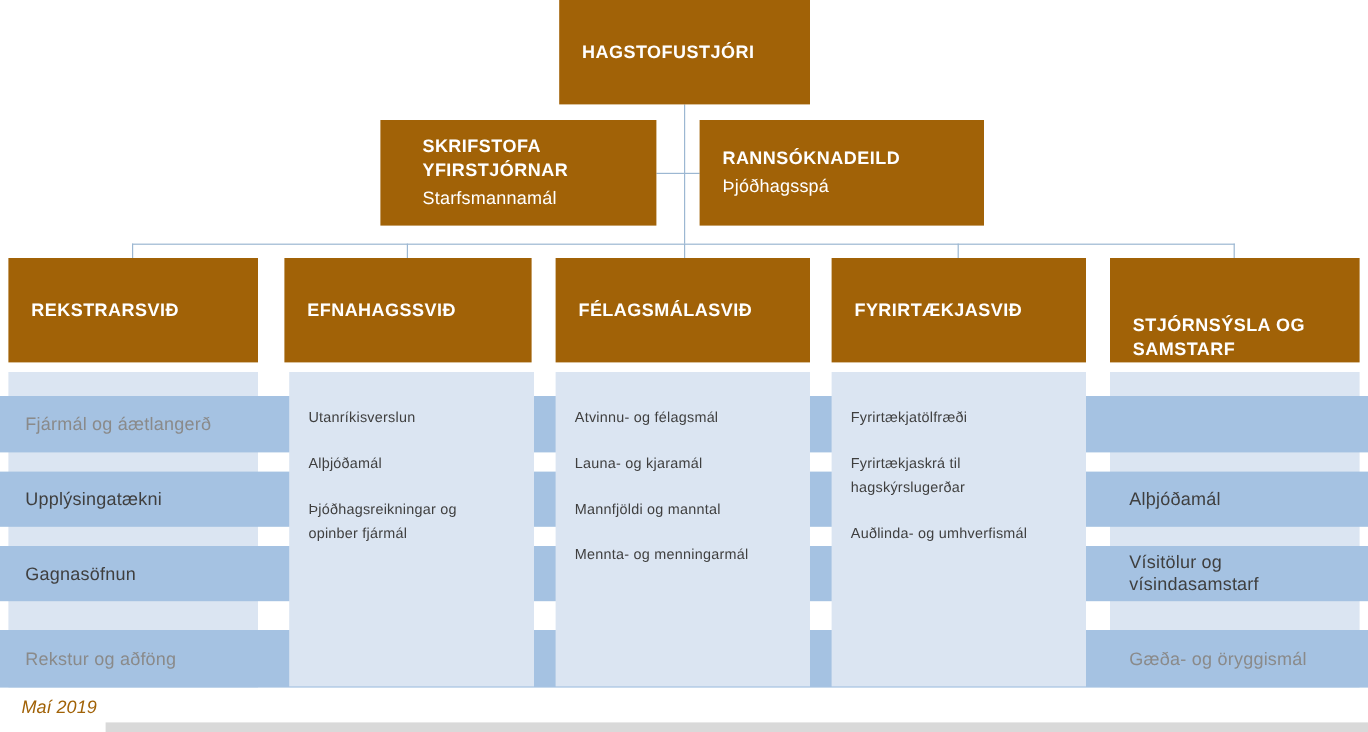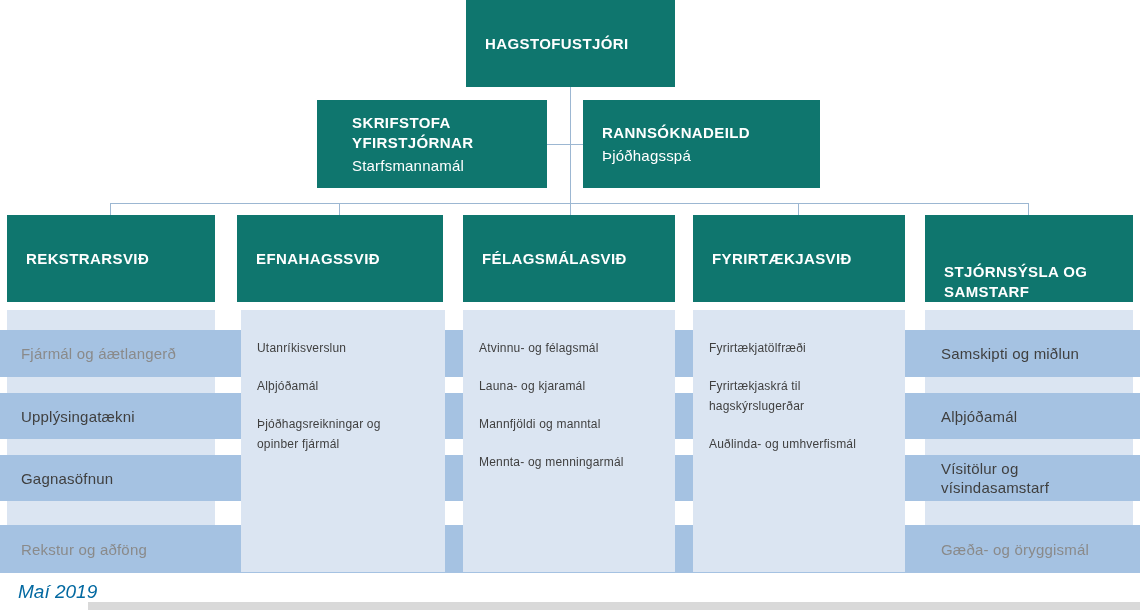--- a/index.html
+++ b/index.html
@@ -2,21 +2,21 @@
 <html><head>
 <meta charset="utf-8">
 <style>
   html,body{margin:0;padding:0;background:#fff;}
   #stage{
     position:relative;width:1140px;height:610px;background:#fff;
     font-family:"Liberation Sans",sans-serif;overflow:hidden;
     color:#3f3f3f;
   }
   .bluebox{
-    position:absolute;background:#0f766e;color:#fff;
+    position:absolute;background:#a16207;color:#fff;
     display:flex;flex-direction:column;justify-content:center;
     box-sizing:border-box;padding-left:19px;padding-right:10px;
   }
   .bluebox .ttl{font-weight:bold;font-size:15px;line-height:20px;letter-spacing:.4px;}
   .bluebox .sub{font-size:15px;line-height:20px;margin-top:3px;letter-spacing:.2px;}
   
   #director{left:466px;top:0;width:209px;height:87px;}
   
   #staff-left{left:317px;top:100px;width:230px;height:88px;padding-left:35px;}
   #staff-right{left:583px;top:100px;width:237px;height:88px;}
@@ -63,21 +63,21 @@
   .r2{top:455px;height:46px;}
   .r3{top:525px;height:48px;}
   
   .plist{position:absolute;z-index:4;top:338px;font-size:12px;line-height:20px;color:#3f3f3f;letter-spacing:.2px;}
   #plist-1{left:257px;width:165px;}
   #plist-2{left:479px;width:172px;}
   #plist-3{left:709px;width:152px;}
   .plist .li{margin-bottom:18px;}
   
   #footer-date{
-    position:absolute;left:18px;top:581px;font-size:19px;font-style:italic;color:#0369a1;
+    position:absolute;left:18px;top:581px;font-size:15px;font-style:italic;color:#a16207;
   }
   #footer-bar{position:absolute;left:88px;top:602px;width:1052px;height:8px;background:#d9d9d9;}
 </style>
 </head>
 <body>
 
 <div id="stage">
 
   <div class="line" id="vline-top"></div>
   <div class="line" id="hline-staff"></div>
@@ -127,21 +127,20 @@
 
   <div class="panel" id="panel-1"></div>
   <div class="panel" id="panel-2"></div>
   <div class="panel" id="panel-3"></div>
 
   <div class="bartext c1 r0 muted">Fjármál og áætlangerð</div>
   <div class="bartext c1 r1">Upplýsingatækni</div>
   <div class="bartext c1 r2">Gagnasöfnun</div>
   <div class="bartext c1 r3 muted">Rekstur og aðföng</div>
 
-  <div class="bartext c5 r0">Samskipti og miðlun</div>
   <div class="bartext c5 r1">Alþjóðamál</div>
   <div class="bartext c5 r2">Vísitölur og vísindasamstarf</div>
   <div class="bartext c5 r3 muted">Gæða- og öryggismál</div>
 
   <div class="plist" id="plist-1">
     <div class="li">Utanríkisverslun</div>
     <div class="li">Alþjóðamál</div>
     <div class="li">Þjóðhagsreikningar og opinber fjármál</div>
   </div>
 

